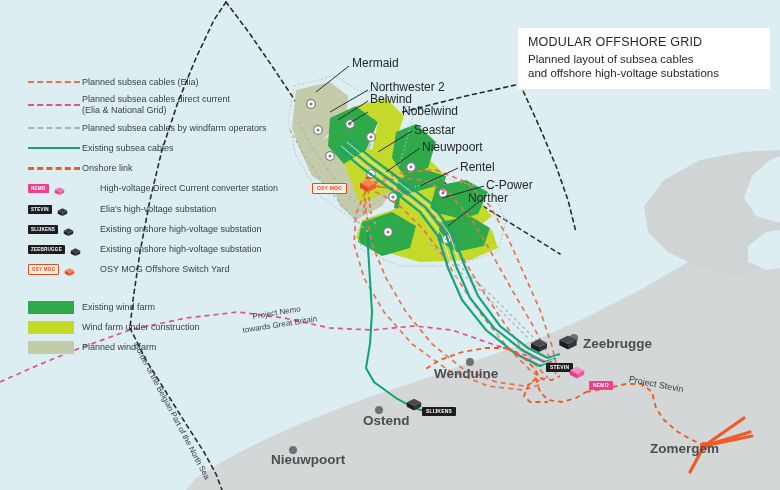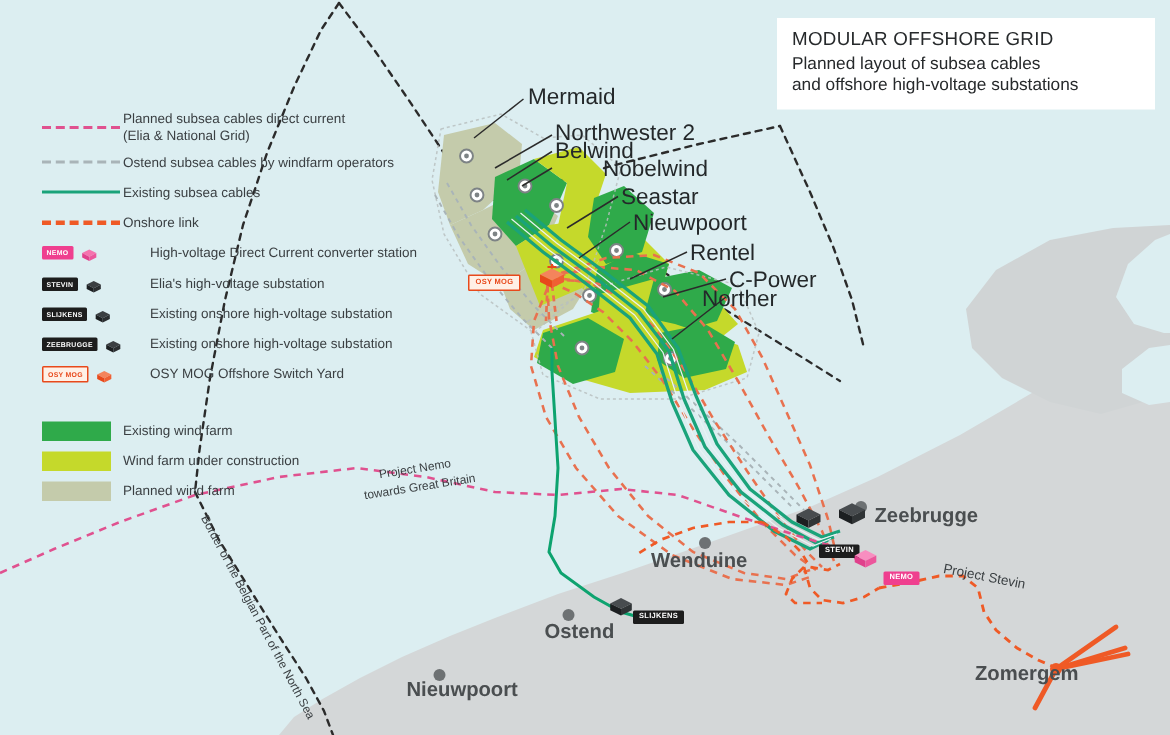--- a/index.html
+++ b/index.html
@@ -6,21 +6,21 @@
   body{
     width:780px;height:490px;overflow:hidden;
     font-family:"Liberation Sans", sans-serif;
     background:#ddeef1;
   }
   #map-root{position:relative;width:780px;height:490px;overflow:hidden;background:#dceef1;}
   svg.layer{position:absolute;left:0;top:0;width:780px;height:490px;}
 
   
   #title-card{
-    position:absolute;left:518px;top:12px;width:252px;
+    position:absolute;left:518px;top:28px;width:252px;
     background:#ffffff;padding:7px 10px 9px 10px;box-sizing:border-box;
     z-index:40;
   }
   #title-card .t-main{
     font-size:12.5px;letter-spacing:.2px;color:#26292b;margin:0 0 3px 0;
   }
   #title-card .t-sub{font-size:11.5px;color:#26292b;line-height:14px;}
 
   
   #legend{
@@ -35,21 +35,21 @@
   .swatch{width:46px;height:13px;display:block;}
   .badge{
     display:inline-block;font-size:4.6px;font-weight:bold;color:#ffffff;
     padding:2px 3px;line-height:5px;letter-spacing:.2px;border-radius:1px;
     text-align:center;
   }
   .badge.dark{background:#1d1d1d;}
   .badge.pink{background:#ef3f8f;}
   .badge.orange{background:#fff0e6;color:#e8491b;border:1px solid #e8491b;}
   .sub-icon{width:13px;height:11px;display:inline-block;position:relative;}
-  .wf-label{position:absolute;font-size:15px;color:#24282a;white-space:nowrap;z-index:30;}
+  .wf-label{position:absolute;font-size:12px;color:#24282a;white-space:nowrap;z-index:30;}
   .city-big{position:absolute;font-size:13.5px;font-weight:bold;color:#4a4e50;white-space:nowrap;z-index:30;}
   .rot-label{position:absolute;font-size:8px;color:#3a3f42;white-space:nowrap;z-index:30;}
   .map-badge{position:absolute;z-index:35;}
   .map-badge .badge{font-size:5px;padding:2px 4px;}
   .dot{position:absolute;width:8px;height:8px;border-radius:50%;background:#6d7173;z-index:29;}
 </style>
 </head>
 <body>
 
 <div id="map-root">
@@ -203,36 +203,42 @@
   </svg>
 
   <div id="title-card">
     <div class="t-main">MODULAR OFFSHORE GRID</div>
     <div class="t-sub">Planned layout of subsea cables</div>
     <div class="t-sub">and offshore high-voltage substations</div>
   </div>
 
   <div id="legend">
 
+    <div class="leg-row">
+      <span class="leg-key">
+        <span class="dashline" style="border-top-color:#e8714f"></span>
+      </span>
+      <span class="leg-txt">Planned subsea cables (Elia)</span>
+    </div>
 
     <div class="leg-row">
       <span class="leg-key">
         <span class="dashline" style="border-top-color:#e0518f"></span>
       </span>
       <span class="leg-txt">
         <span>Planned subsea cables direct current</span><br>
         <span>(Elia &amp; National Grid)</span>
       </span>
     </div>
 
     <div class="leg-row">
       <span class="leg-key">
         <span class="dashline" style="border-top-color:#a9b4b8"></span>
       </span>
-      <span class="leg-txt">Ostend subsea cables by windfarm operators</span>
+      <span class="leg-txt">Planned subsea cables by windfarm operators</span>
     </div>
 
     <div class="leg-row">
       <span class="leg-key">
         <span class="solidline"></span>
       </span>
       <span class="leg-txt">Existing subsea cables</span>
     </div>
 
     <div class="leg-row">

